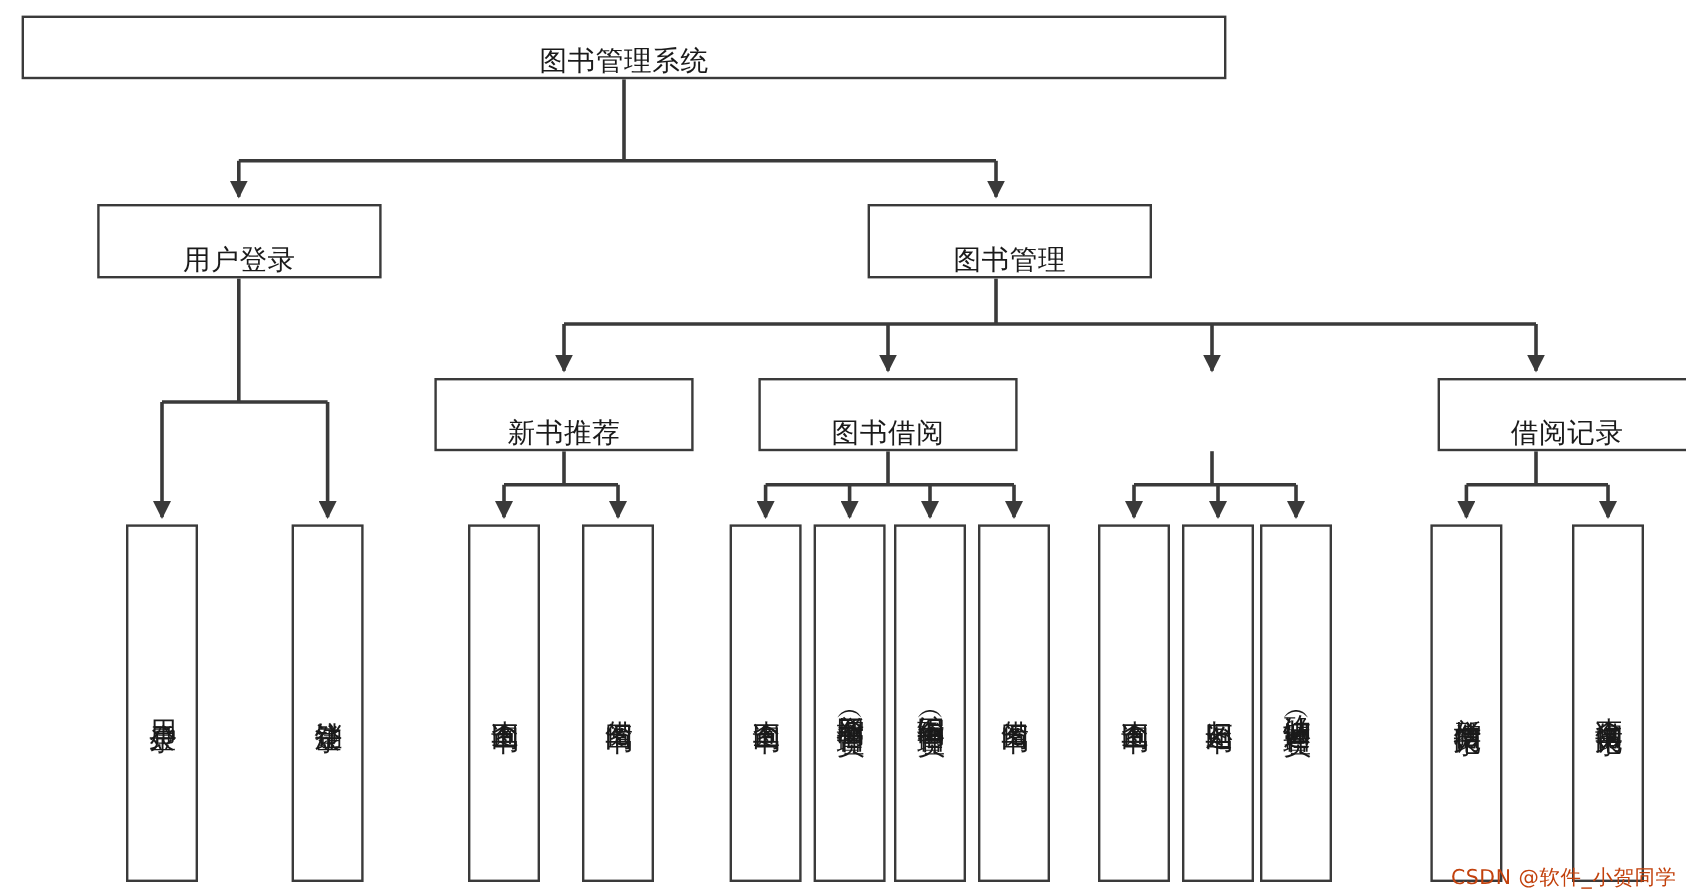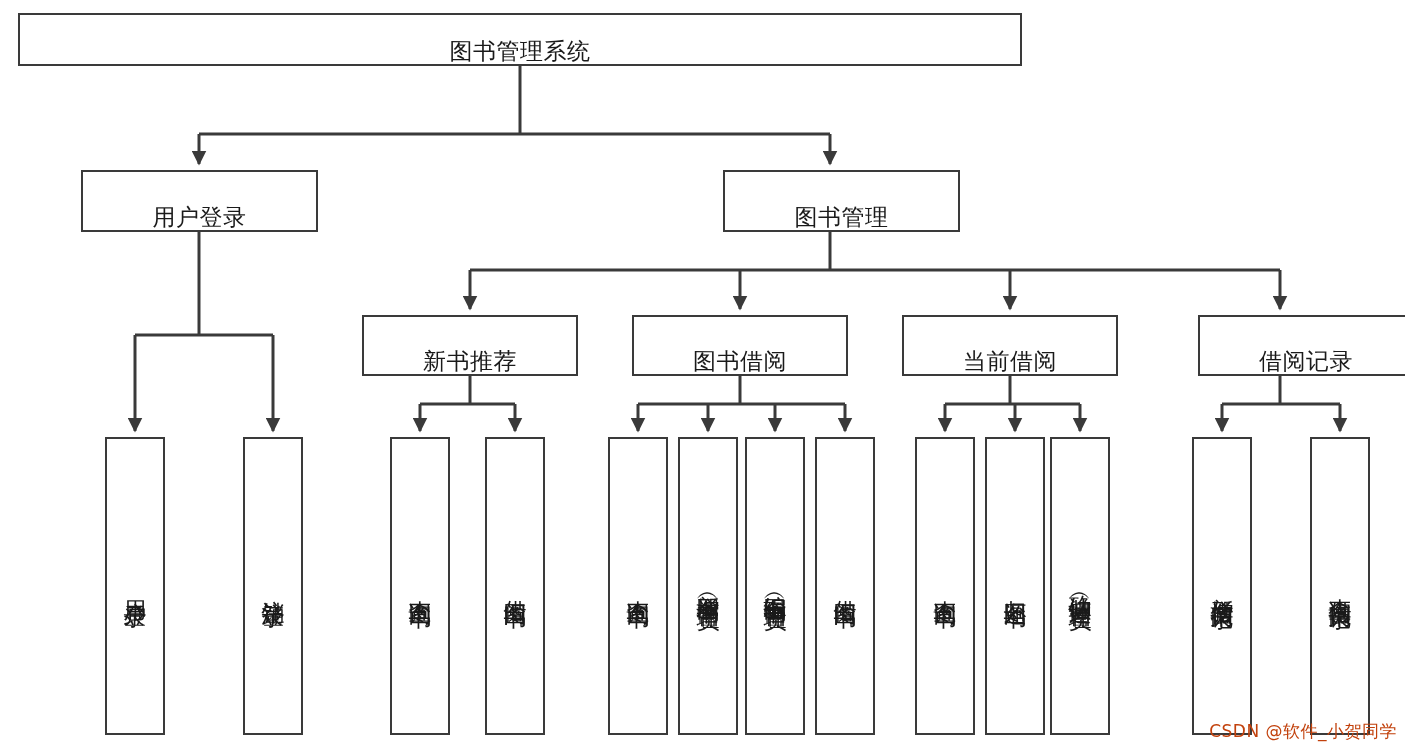--- a/index.html
+++ b/index.html
@@ -131,23 +131,20 @@
   <div class="node horiz" style="left:711px; top:170px; width:237px; height:62px;margin-left:12px;">
     <span class="label">图书管理</span>
   </div>
 
   <div class="node horiz" style="left:362px; top:315px; width:216px; height:61px;">
     <span class="label">新书推荐</span>
   </div>
   <div class="node horiz" style="left:632px; top:315px; width:216px; height:61px;">
     <span class="label">图书借阅</span>
   </div>
-  <div class="node horiz" style="left:902px; top:315px; width:216px; height:61px;">
-    <span class="label">当前借阅</span>
-  </div>
   <div class="node horiz" style="left:1172px; top:315px; width:216px; height:61px;margin-left:26px;">
     <span class="label">借阅记录</span>
   </div>
 
   <div class="node vert" style="left:105px; top:437px; width:60px; height:298px;">
     <span class="label">用户登录</span>
   </div>
   <div class="node vert" style="left:243px; top:437px; width:60px; height:298px;">
     <span class="label">注销登录</span>
   </div>

